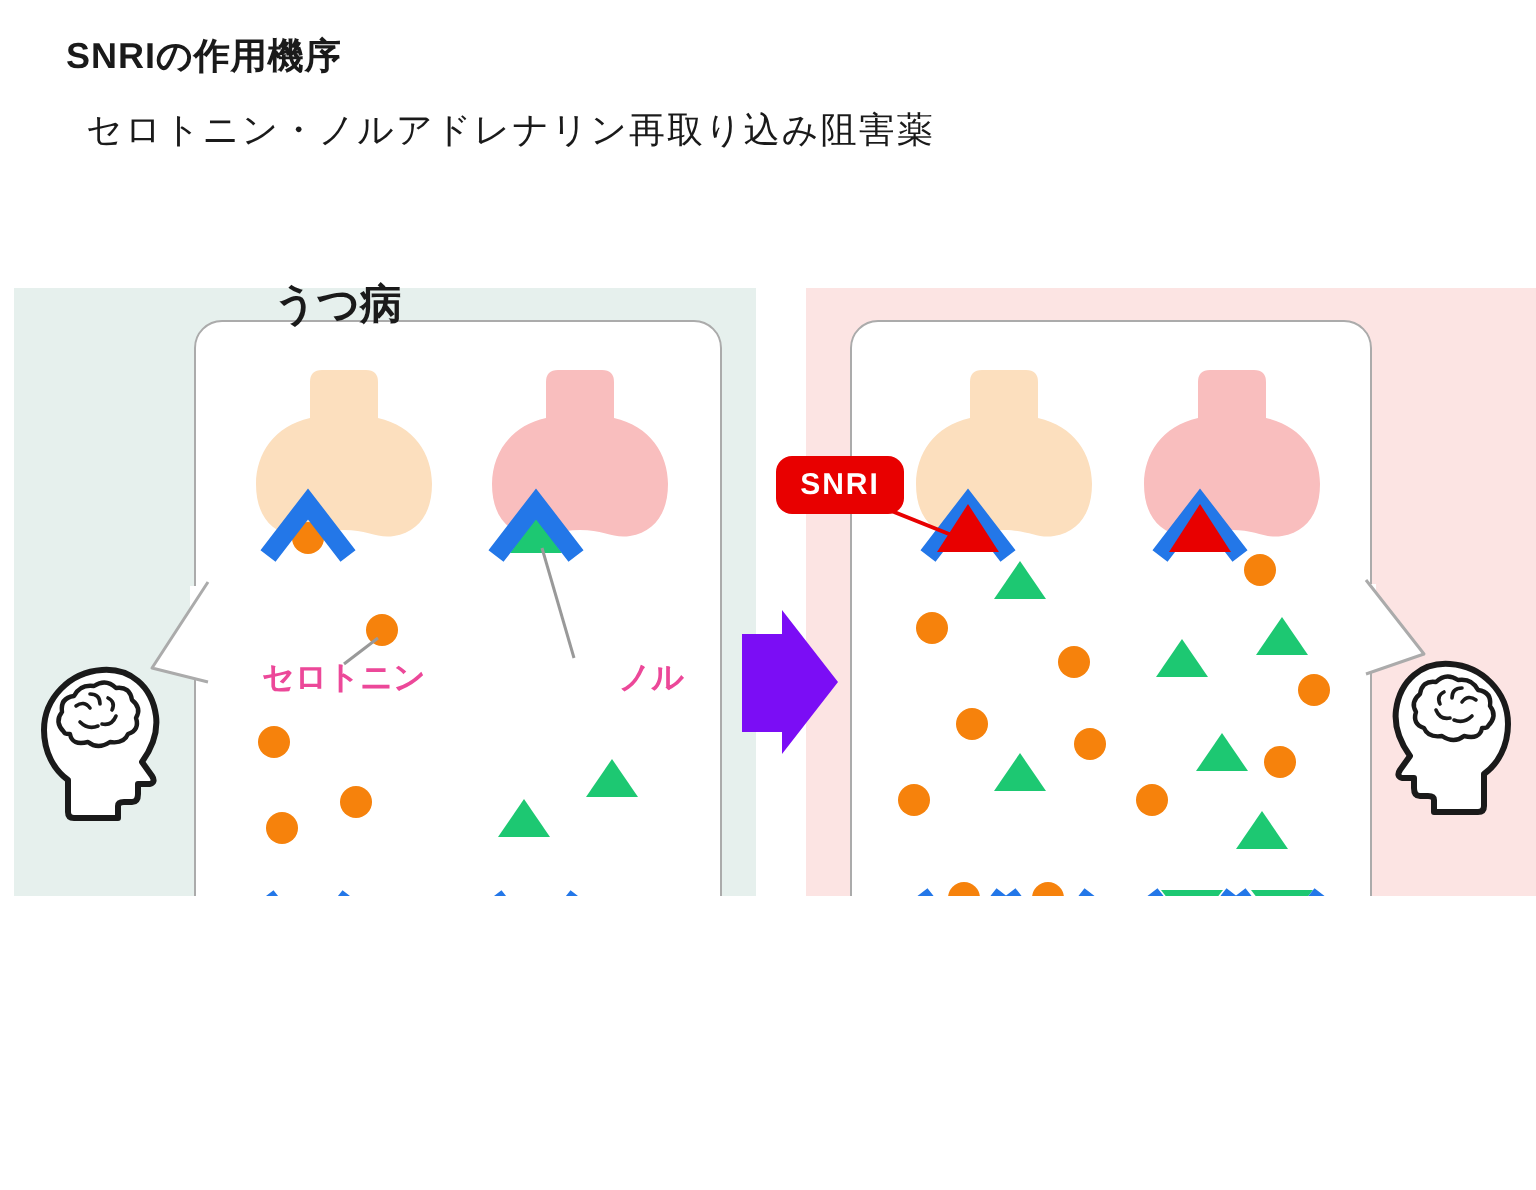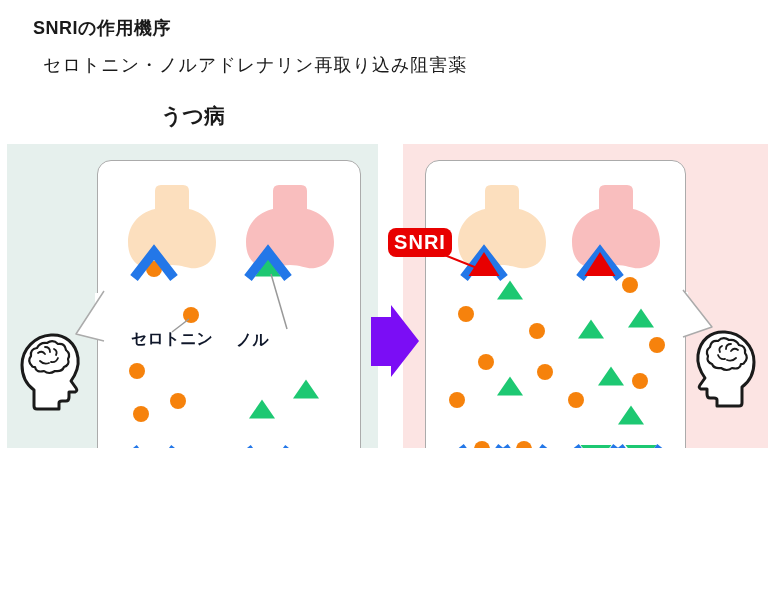--- a/index.html
+++ b/index.html
@@ -4,35 +4,35 @@
 <style>
   html,body{margin:0;padding:0;background:#fff;}
   .stage{
     position:relative;width:768px;height:448px;background:#ffffff;overflow:hidden;
     font-family:"Liberation Sans","DejaVu Sans",sans-serif;color:#1a1a1a;
   }
   .abs{position:absolute;}
   .title{left:33px;top:16px;font-size:18px;font-weight:700;letter-spacing:.5px;}
   .subtitle{left:33px;top:53px;font-size:18px;font-weight:400;letter-spacing:1px;margin-left:10px;}
   .panel-heading{top:102px;width:170px;text-align:center;font-size:21px;font-weight:700;}
-  .panel-heading.left{left:108px;}
+  .panel-heading.left{left:84px;margin-top:36px;}
   .panel-heading.right{left:464px;}
   .panel-bg{top:144px;}
   .left-bg{left:7px;width:371px;height:432px;background:#E6F0ED;}
   .right-bg{left:403px;width:365px;height:433px;background:#FCE4E3;}
   .card{top:160px;height:400px;background:#fff;border:1.5px solid #ABABAB;border-radius:14px;box-sizing:border-box;}
   .left-card{left:97px;width:264px;}
   .right-card{left:425px;width:261px;}
   .canvas{position:absolute;left:0;top:0;}
-  .mol-label{font-size:16px;font-weight:700;color:#0f172a;white-space:nowrap;}
+  .mol-label{font-size:16px;font-weight:700;color:#ec4899;white-space:nowrap;}
   .serotonin-label{left:131px;top:329px;}
-  .nora-label{left:236px;top:329px;width:106px;text-align:left;line-height:21px;white-space:normal;}
+  .nora-label{left:236px;top:329px;width:106px;text-align:right;line-height:21px;white-space:normal;}
   .snri-badge{
     left:388px;top:228px;width:64px;height:29px;background:#E80000;border-radius:8px;
-    color:#fff;font-size:20px;font-weight:700;letter-spacing:1px;
+    color:#fff;font-size:15px;font-weight:700;letter-spacing:1px;
     display:flex;align-items:center;justify-content:center;
   }
   .receptor{stroke:#2377E8;stroke-width:9.5;fill:none;stroke-linejoin:miter;}
   .pointer-line{stroke:#999;stroke-width:1.5;}
   .head-outline{fill:#fff;stroke:#1a1a1a;stroke-width:3;stroke-linejoin:round;}
   .brain{fill:#fff;stroke:#1a1a1a;stroke-width:2.2;stroke-linejoin:round;stroke-linecap:round;}
   .brain-squiggle{fill:none;stroke:#1a1a1a;stroke-width:1.8;stroke-linecap:round;}
   .tail{fill:#fff;stroke:#ABABAB;stroke-width:1.5;stroke-linejoin:round;}
 </style>
 </head>

